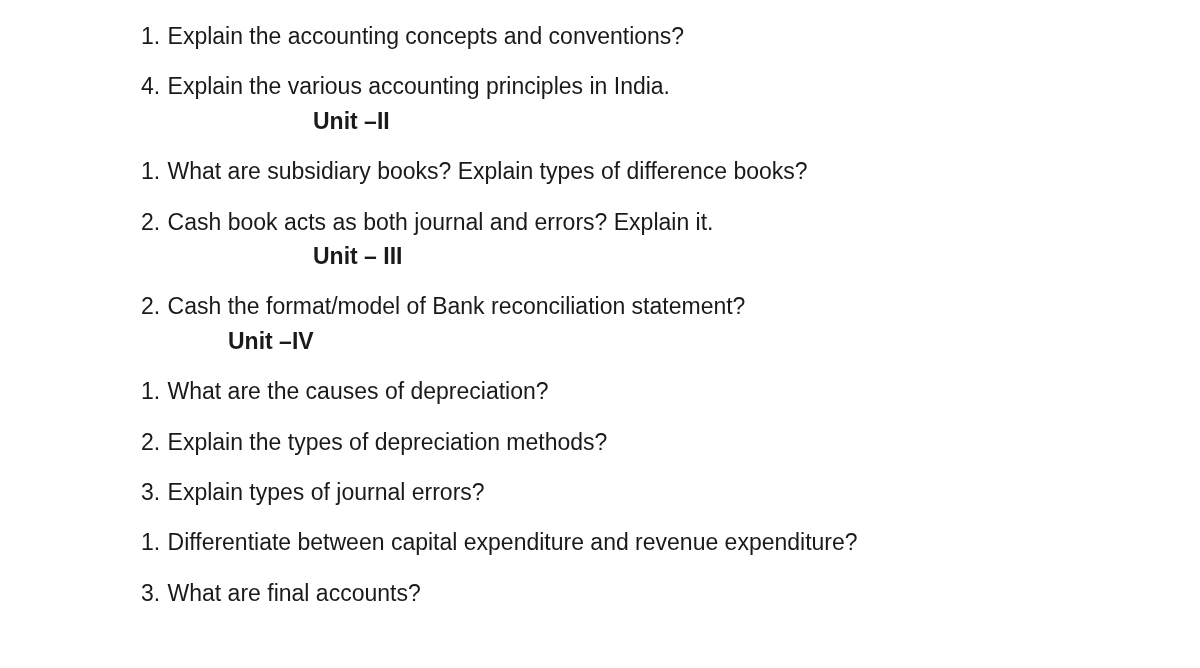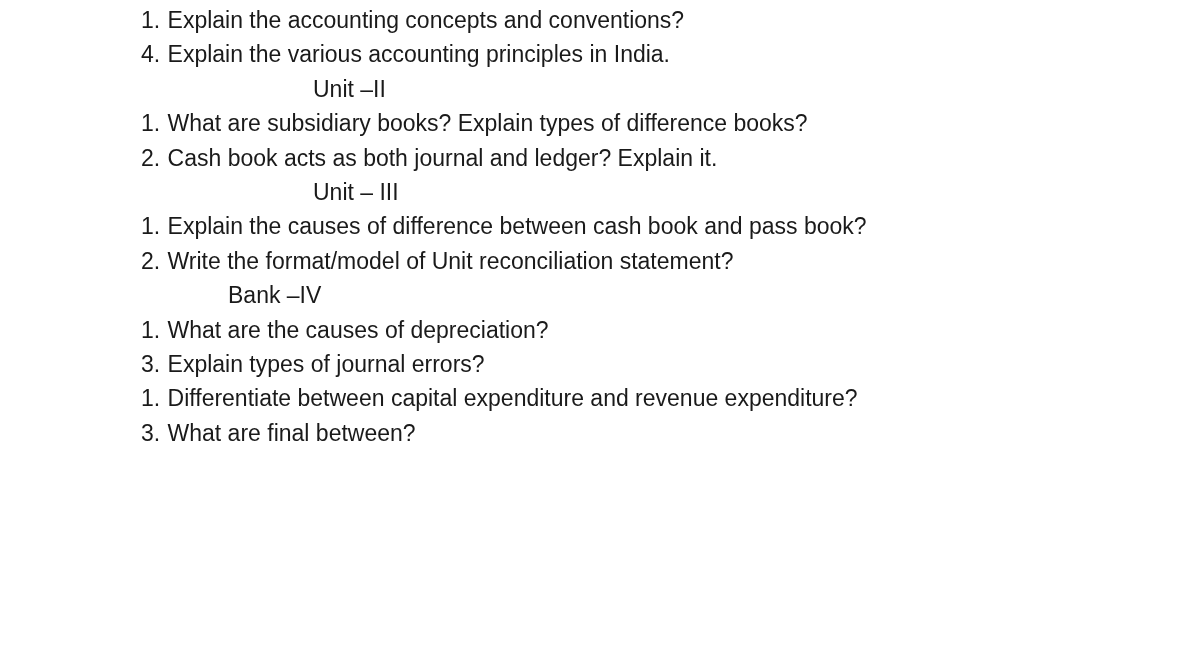--- a/index.html
+++ b/index.html
@@ -17,26 +17,27 @@
   .doc {
     padding-top: 3px;
     font-size: 23px;
     line-height: 34.4px;
   }
   .line {
     white-space: nowrap;
   }
   .q {
     padding-left: 141px;
+    margin-top: 16px;
   }
   .qnum {
     margin-right: 0.32em;
   }
   .heading {
-    font-weight: 400;
+    font-weight: 700;
   }
   .heading.deep {
     padding-left: 313px;
   }
   .heading.mid {
     padding-left: 228px;
   }
 </style>
 </head>
 <body>
@@ -48,39 +49,39 @@
   </div>
   <div class="line q">
     <span class="qnum">4.</span><span class="qtext">Explain the various accounting principles in India.</span>
   </div>
 
   <div class="line heading deep">Unit –II</div>
   <div class="line q">
     <span class="qnum">1.</span><span class="qtext">What are subsidiary books? Explain types of difference books?</span>
   </div>
   <div class="line q">
-    <span class="qnum">2.</span><span class="qtext">Cash book acts as both journal and ledger? Explain it.</span>
+    <span class="qnum">2.</span><span class="qtext">Cash book acts as both journal and errors? Explain it.</span>
   </div>
 
   <div class="line heading deep">Unit – III</div>
   <div class="line q">
-    <span class="qnum">1.</span><span class="qtext">Explain the causes of difference between cash book and pass book?</span>
+    <span class="qnum">2.</span><span class="qtext">Cash the format/model of Bank reconciliation statement?</span>
+  </div>
+
+  <div class="line heading mid">Unit –IV</div>
+  <div class="line q">
+    <span class="qnum">1.</span><span class="qtext">What are the causes of depreciation?</span>
   </div>
   <div class="line q">
-    <span class="qnum">2.</span><span class="qtext">Write the format/model of Unit reconciliation statement?</span>
-  </div>
-
-  <div class="line heading mid">Bank –IV</div>
-  <div class="line q">
-    <span class="qnum">1.</span><span class="qtext">What are the causes of depreciation?</span>
+    <span class="qnum">2.</span><span class="qtext">Explain the types of depreciation methods?</span>
   </div>
   <div class="line q">
     <span class="qnum">3.</span><span class="qtext">Explain types of journal errors?</span>
   </div>
 
   <div class="line q">
     <span class="qnum">1.</span><span class="qtext">Differentiate between capital expenditure and revenue expenditure?</span>
   </div>
   <div class="line q">
-    <span class="qnum">3.</span><span class="qtext">What are final between?</span>
+    <span class="qnum">3.</span><span class="qtext">What are final accounts?</span>
   </div>
 
 </div>
 
 </body></html>

